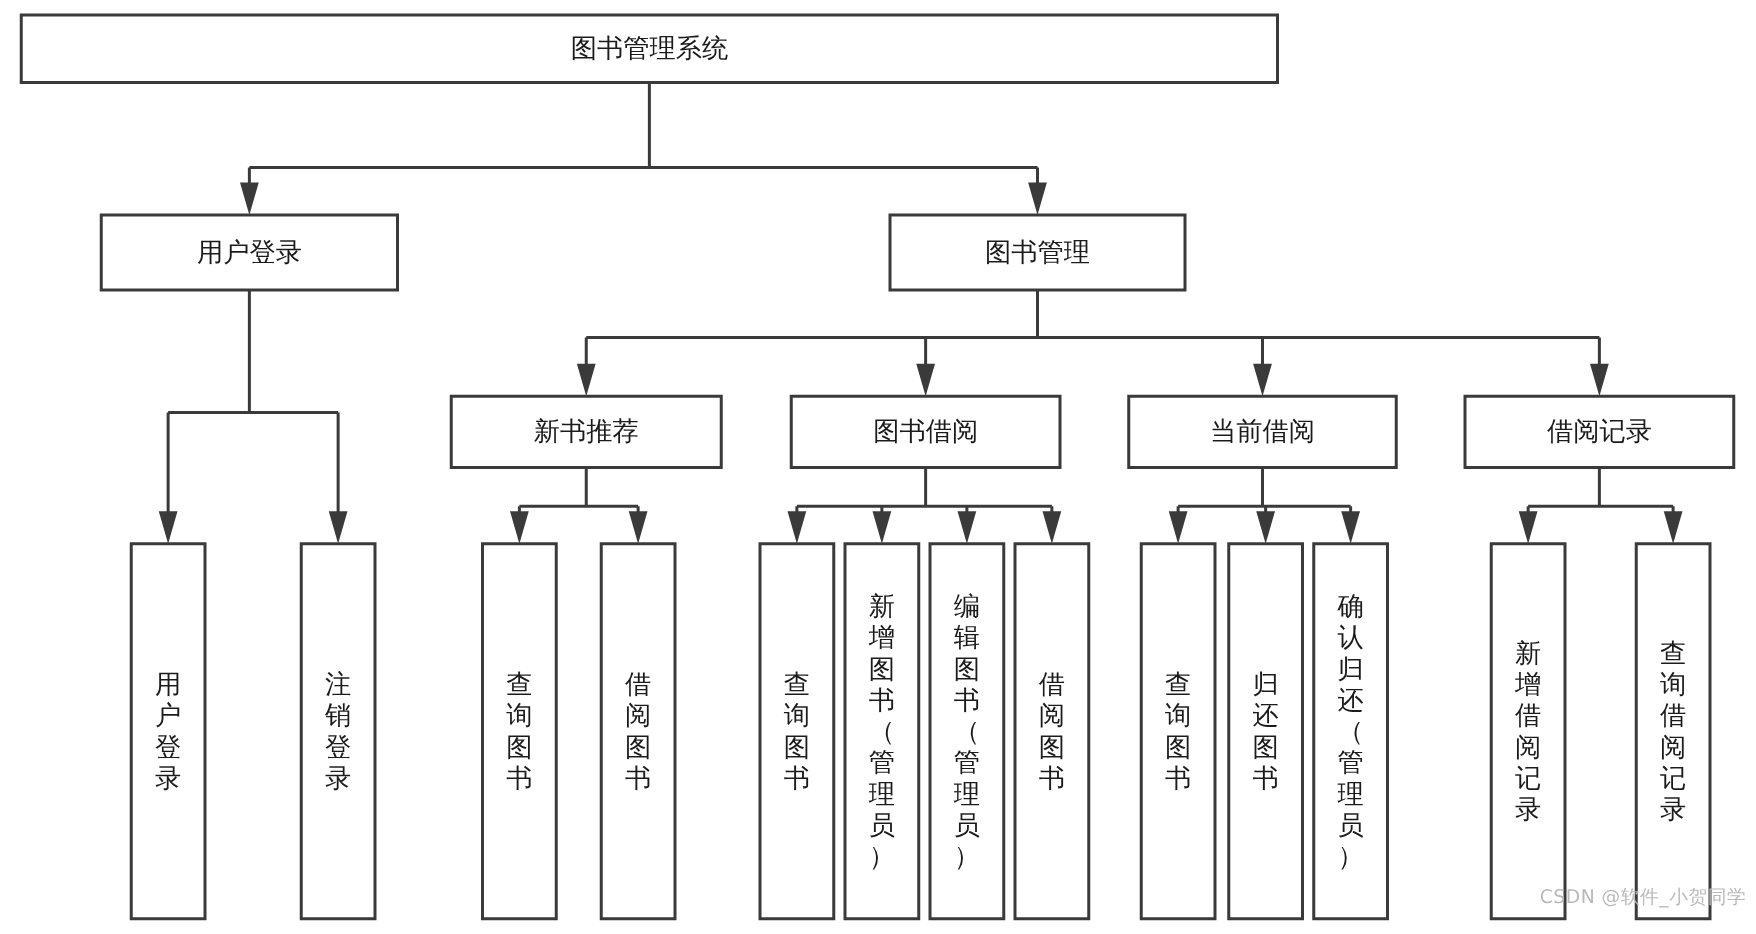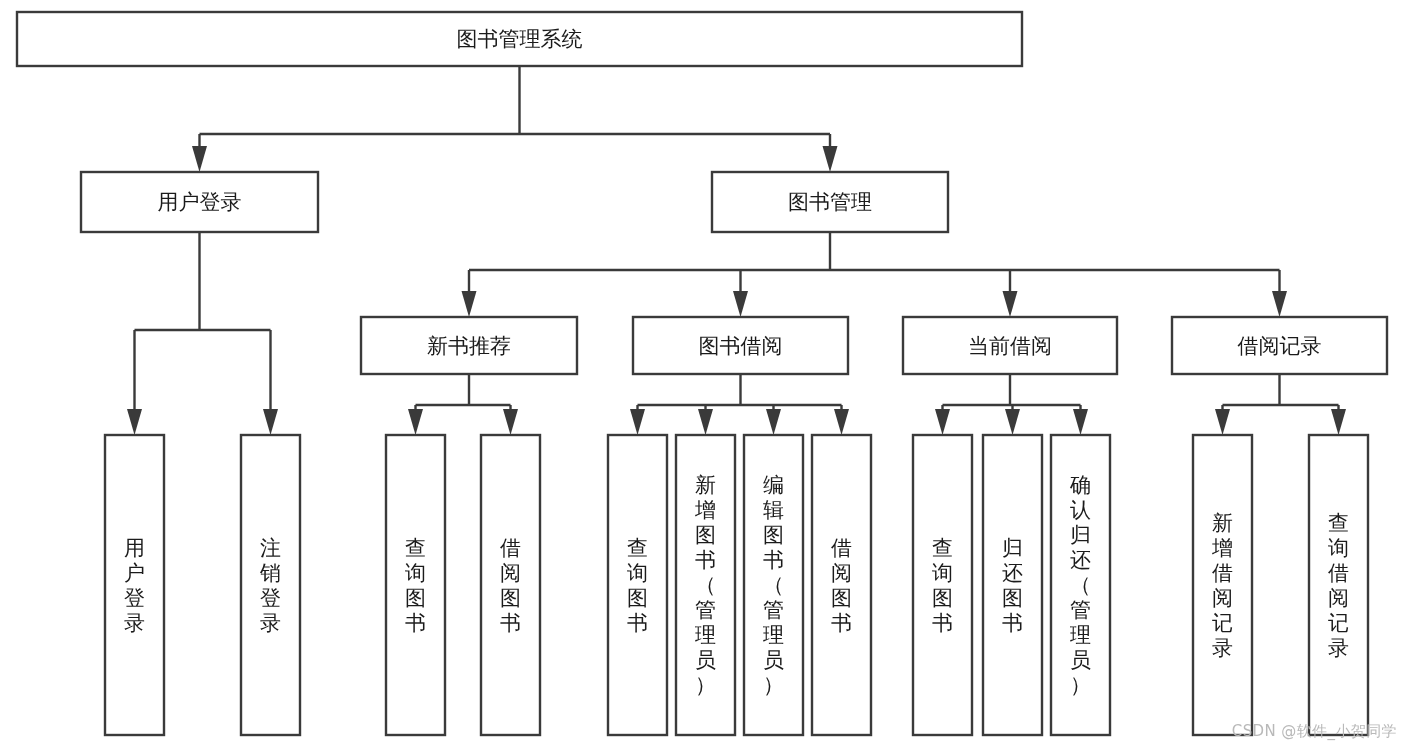--- a/index.html
+++ b/index.html
@@ -51,21 +51,21 @@
     fill: none;
     stroke-linecap: butt;
   }
   .arrow-head {
     fill: #3a3a3a;
     stroke: none;
   }
   .watermark {
     position: absolute;
     right: 8px;
-    bottom: 6px;
+    bottom: 20px;
     font-family: "DejaVu Sans", "Liberation Sans", sans-serif;
     font-size: 15px;
     color: #b9b9b9;
     letter-spacing: 0.4px;
     white-space: nowrap;
     user-select: none;
   }
 </style>
 </head>
 <body>

